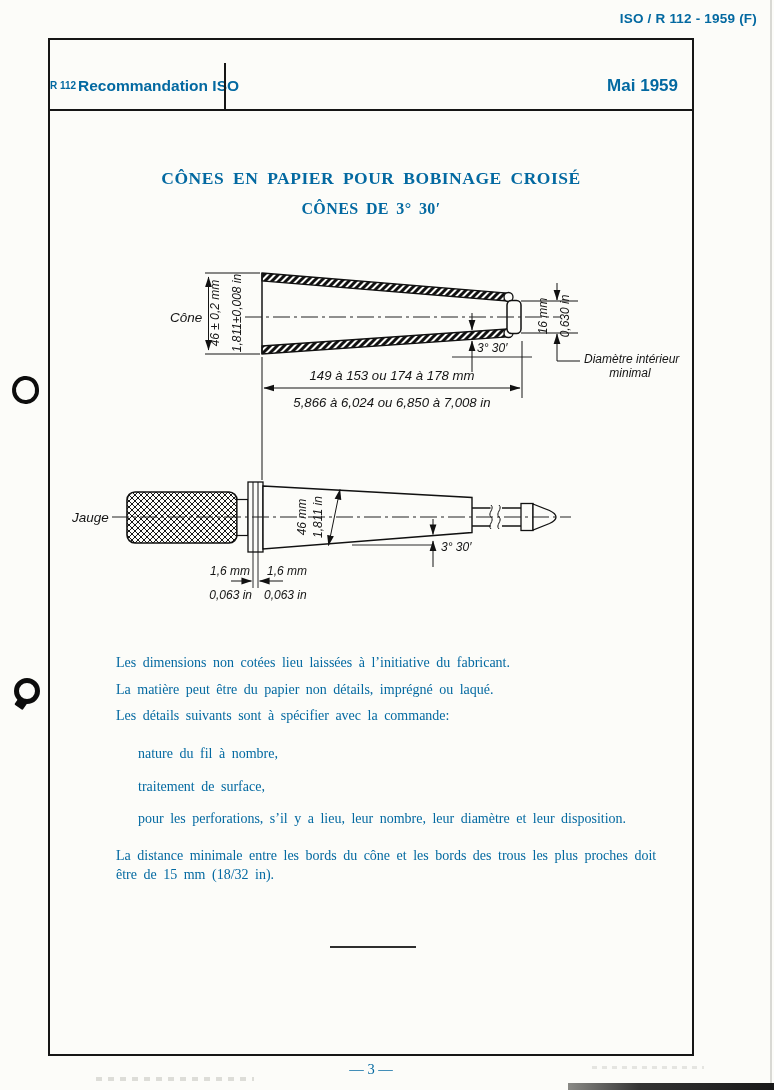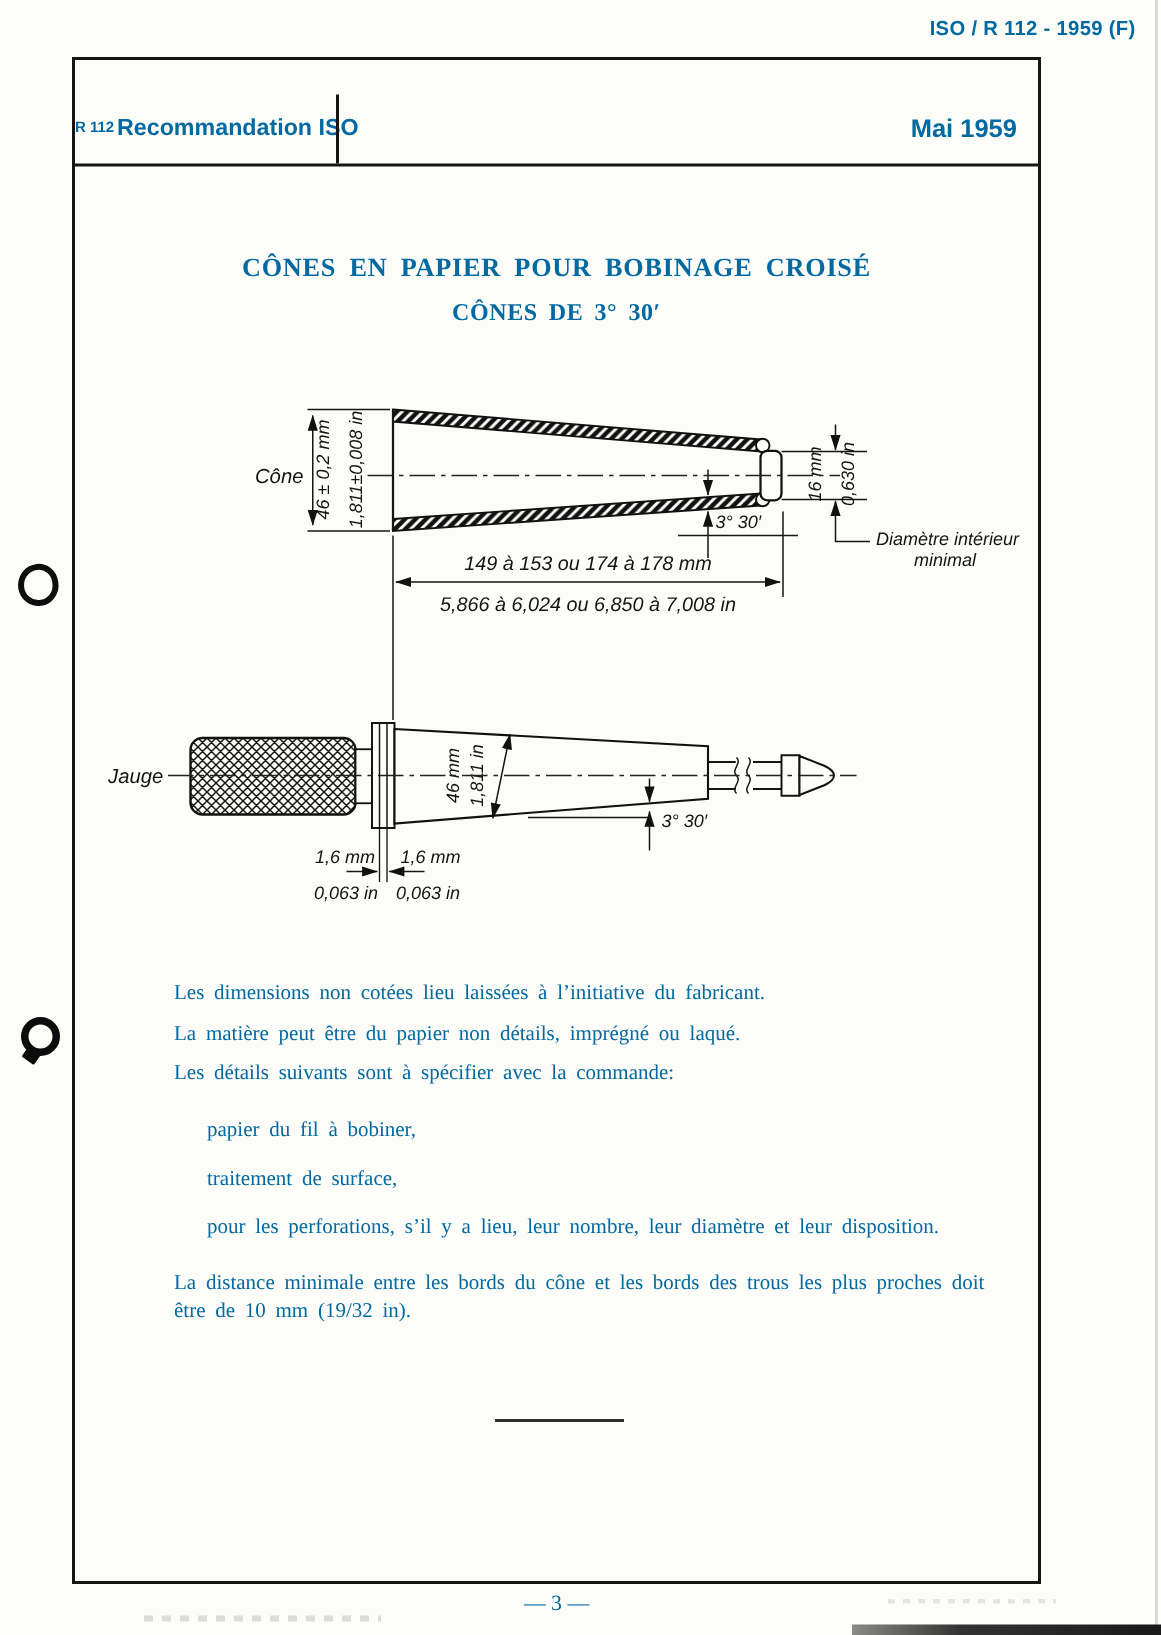--- a/index.html
+++ b/index.html
@@ -159,26 +159,26 @@
     </g>
 
     <path class="cl" d="M245,317 H560"></path>
     <path class="cl" d="M112,517 H571"></path>
   </svg>
 
   <div class="bodyline" style="left:116px; top:655px;">Les dimensions non cotées lieu laissées à l’initiative du fabricant.</div>
   <div class="bodyline" style="left:116px; top:682px;">La matière peut être du papier non détails, imprégné ou laqué.</div>
   <div class="bodyline" style="left:116px; top:708px;">Les détails suivants sont à spécifier avec la commande:</div>
 
-  <div class="bodyline indent" style="top:746px;">papier du fil à bobiner,</div>
+  <div class="bodyline indent" style="top:746px;">nature du fil à nombre,</div>
   <div class="bodyline indent" style="top:779px;">traitement de surface,</div>
   <div class="bodyline" style="left:116px; top:848px;">La distance minimale entre les bords du cône et les bords des trous les plus proches doit</div>
 
   <div class="bodyline indent" style="top:811px;">pour les perforations, s’il y a lieu, leur nombre, leur diamètre et leur disposition.</div>
-  <div class="bodyline" style="left:116px; top:867px;">être de 10 mm (19/32 in).</div>
+  <div class="bodyline" style="left:116px; top:867px;">être de 15 mm (18/32 in).</div>
 
   <div class="abs mid-rule"></div>
   <div class="abs page-num">— 3 —</div>
 
   <div class="abs punch1"></div>
   <div class="abs punch2-ring"></div>
   <div class="abs punch2-tail"></div>
   <div class="abs scan-edge"></div>
   <div class="abs scan-bar"></div>
   <div class="abs smudge1"></div>

